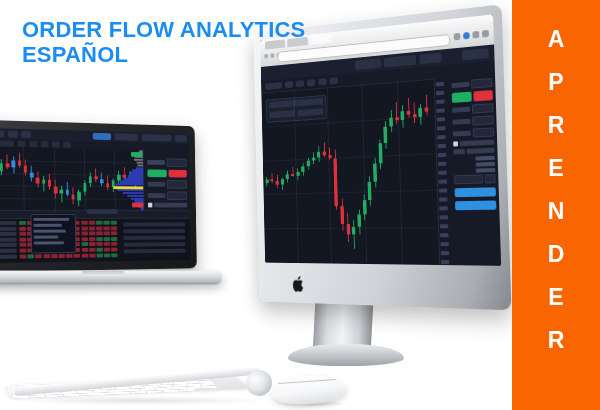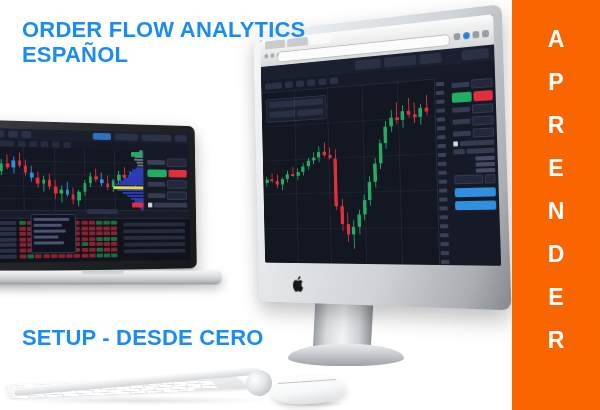--- a/index.html
+++ b/index.html
@@ -243,21 +243,20 @@
   }
 </style>
 </head>
 <body>
 
 <div id="stage">
 
   <div id="headline-top" class="headline" style="color: rgb(26, 140, 242);">ORDER FLOW ANALYTICS
 ESPAÑOL</div>
 
-  <div id="headline-bottom" class="headline" style="color: rgb(26, 140, 242);">SETUP - DESDE CERO</div>
 
   <div id="laptop">
     <div id="laptop-lid">
       <div id="laptop-shell"></div>
       <div id="laptop-screen">
 
         <div class="lt-top">
           <div class="seg" style="left:4px;width:10px;"></div>
           <div class="seg" style="left:18px;width:10px;"></div>
           <div class="seg" style="left:32px;width:10px;"></div>

